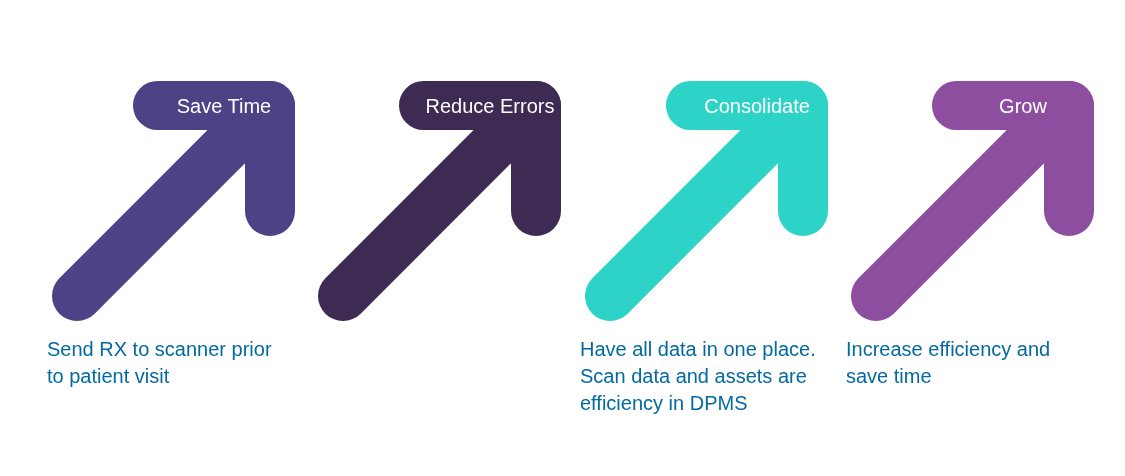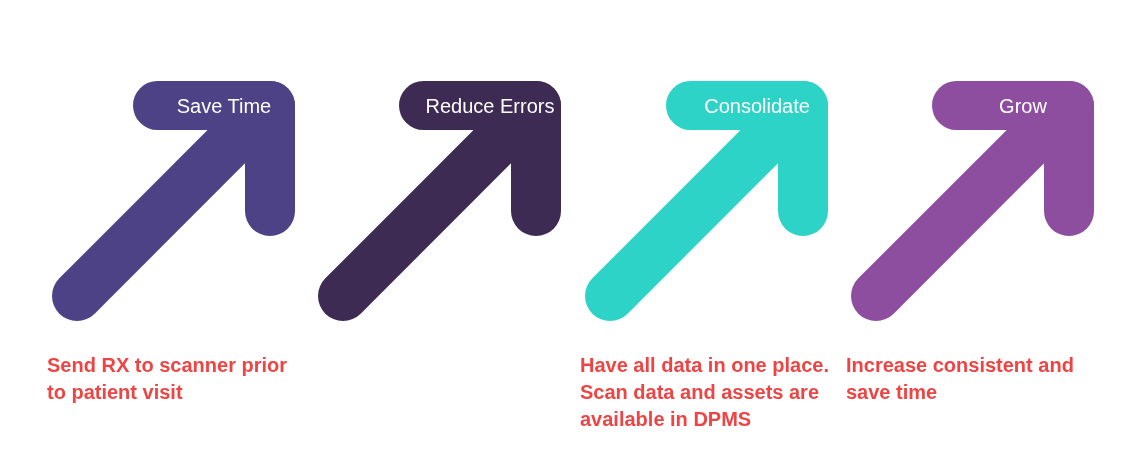--- a/index.html
+++ b/index.html
@@ -32,26 +32,25 @@
     margin-left: 5px;
     width: 243px;
     height: 240px;
     overflow: visible;
   }
   .arrow-label {
     font-family: "Liberation Sans", sans-serif;
     font-size: 20px;
   }
   .step-description {
-    margin-top: 31px;
+    margin-top: 15px;
     font-size: 20px;
     line-height: 27px;
-    color: #ef4444;
+    color: #0369a1;
     white-space: pre-line;
-    font-weight: bold;
   }
 </style>
 </head>
 <body>
 
 <div class="infographic">
 
   <div class="step-column col-0">
     <svg class="arrow-svg" viewBox="0 0 243 240">
       <rect x="81" y="0" width="162" height="49" rx="24.5" fill="#4e4287"></rect>
@@ -74,27 +73,27 @@
 
   <div class="step-column col-2">
     <svg class="arrow-svg" viewBox="0 0 243 240">
       <rect x="81" y="0" width="162" height="49" rx="24.5" fill="#2dd3c6"></rect>
       <rect x="193" y="0" width="50" height="155" rx="25" fill="#2dd3c6"></rect>
       <path d="M25 215 L193 47" fill="none" stroke-width="50" stroke-linecap="round" stroke="#2dd3c6"></path>
       <text class="arrow-label" x="172" y="32" text-anchor="middle" fill="#ffffff">Consolidate</text>
     </svg>
     <div class="step-description">Have all data in one place.
 Scan data and assets are
-available in DPMS</div>
+efficiency in DPMS</div>
   </div>
 
   <div class="step-column col-3">
     <svg class="arrow-svg" viewBox="0 0 243 240">
       <rect x="81" y="0" width="162" height="49" rx="24.5" fill="#8e4ea0"></rect>
       <rect x="193" y="0" width="50" height="155" rx="25" fill="#8e4ea0"></rect>
       <path d="M25 215 L193 47" fill="none" stroke-width="50" stroke-linecap="round" stroke="#8e4ea0"></path>
       <text class="arrow-label" x="172" y="32" text-anchor="middle" fill="#ffffff">Grow</text>
     </svg>
-    <div class="step-description">Increase consistent and
+    <div class="step-description">Increase efficiency and
 save time</div>
   </div>
 
 </div>
 
 </body></html>

